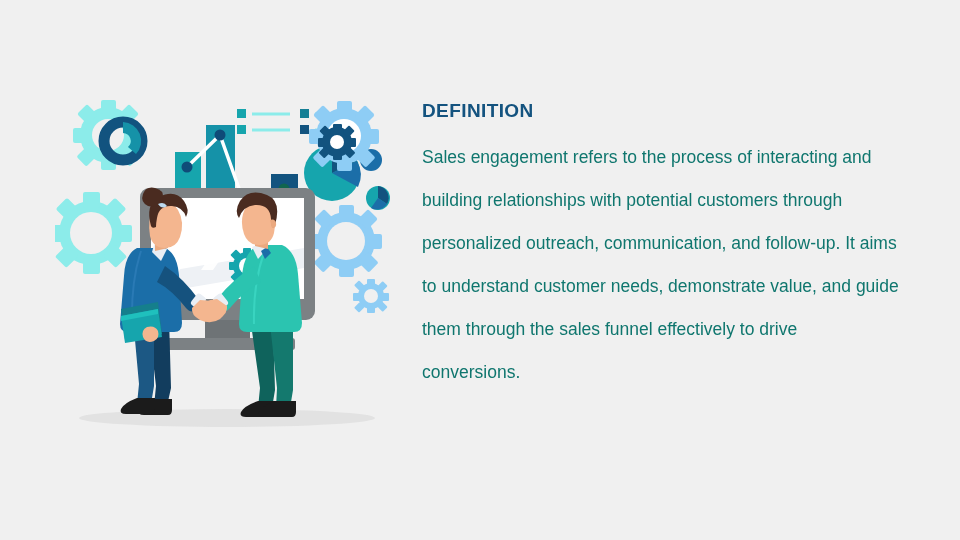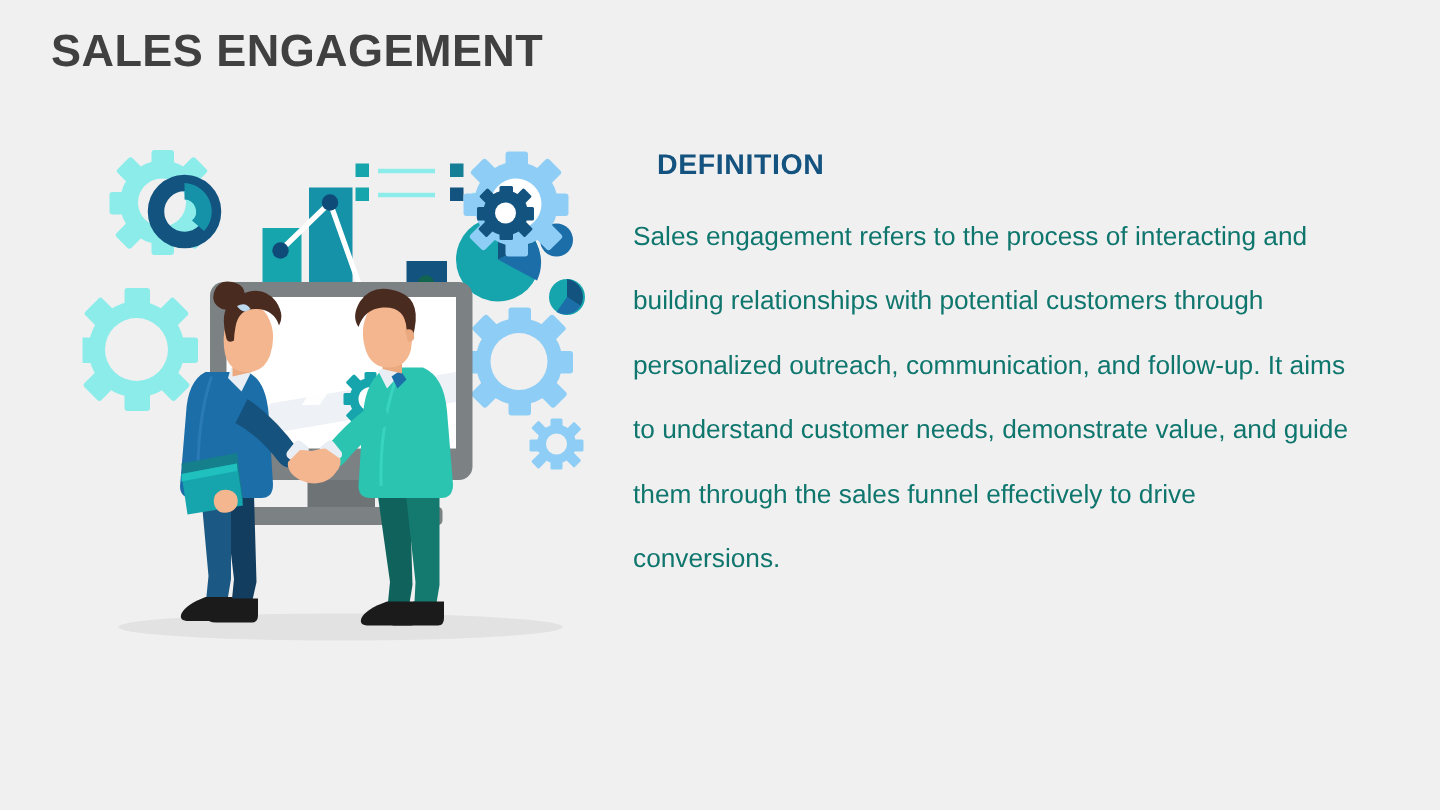--- a/index.html
+++ b/index.html
@@ -42,36 +42,35 @@
     position: absolute;
     left: 422px;
     top: 100px;
     width: 500px;
   }
   #definition-heading {
     font-size: 19px;
     font-weight: bold;
     color: #14537f;
     letter-spacing: 0.4px;
-    margin: 0 0 14px 16px;
+    margin: 0 0 14px 0;
   }
   #definition-body {
     font-size: 17.5px;
     color: #0f766e;
     line-height: 43px;
     margin: 0;
     max-width: 478px;
   }
 </style>
 </head>
 <body>
 
 <div id="slide">
 
-  <div id="slide-title">SALES ENGAGEMENT</div>
 
   <div id="illustration">
     <svg width="350" height="360" viewBox="0 0 350 360" xmlns="http://www.w3.org/2000/svg">
 
       <ellipse cx="172" cy="330" rx="148" ry="9" fill="#e2e2e2"></ellipse>
 
       <g>
         <g fill="#8cecea">
           <circle cx="53" cy="47" r="28"></circle>
           <rect x="46" y="12" width="15" height="14" rx="2"></rect>

